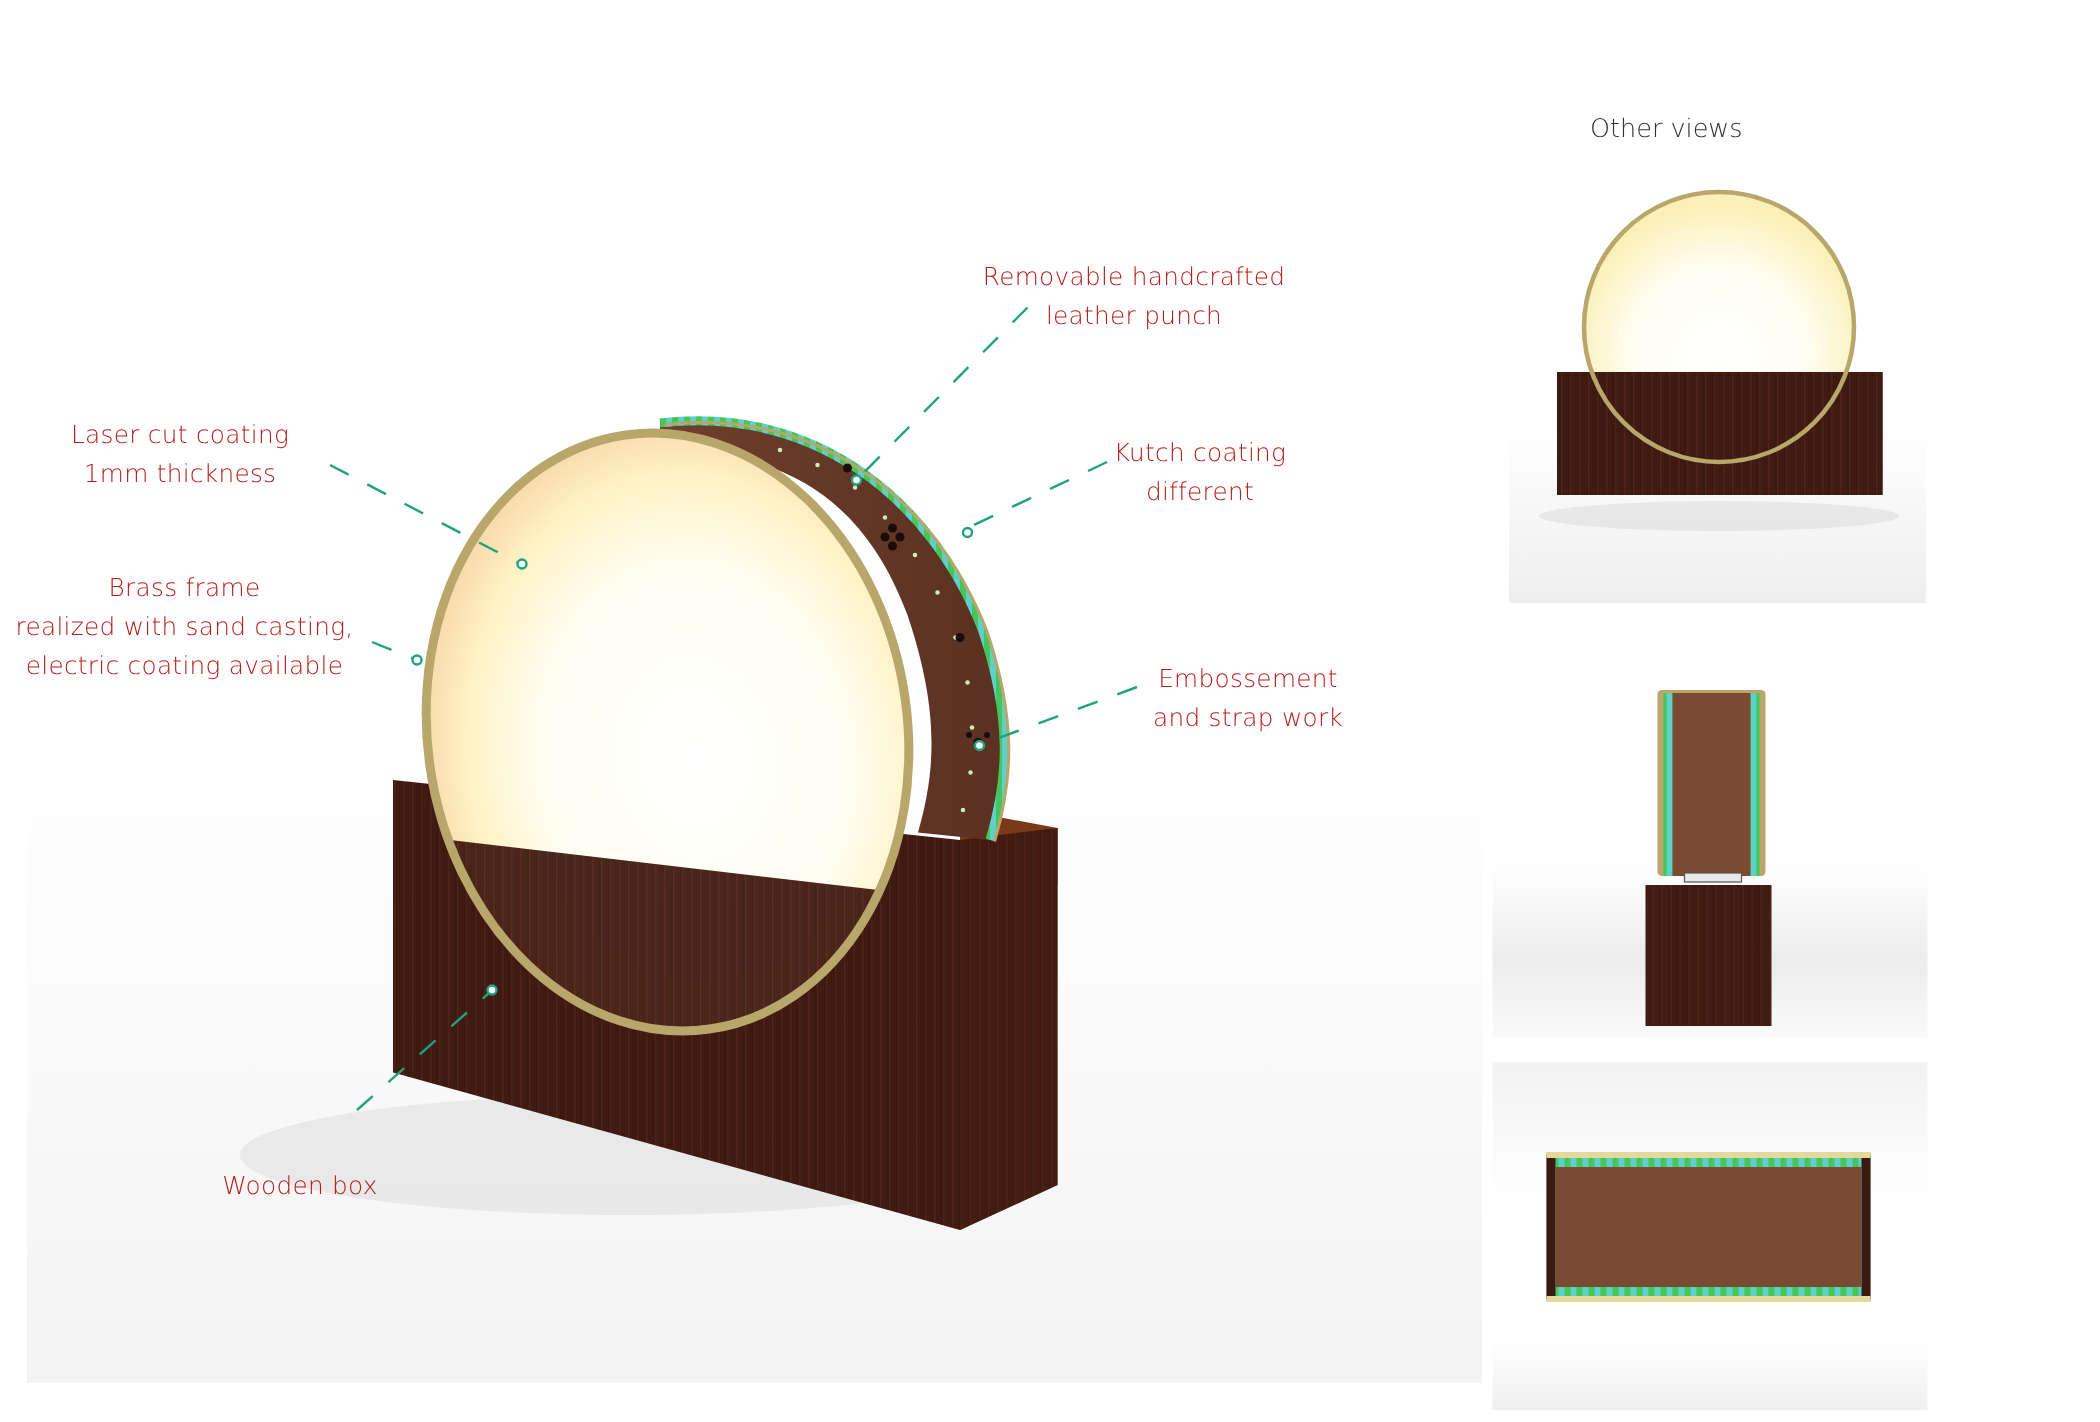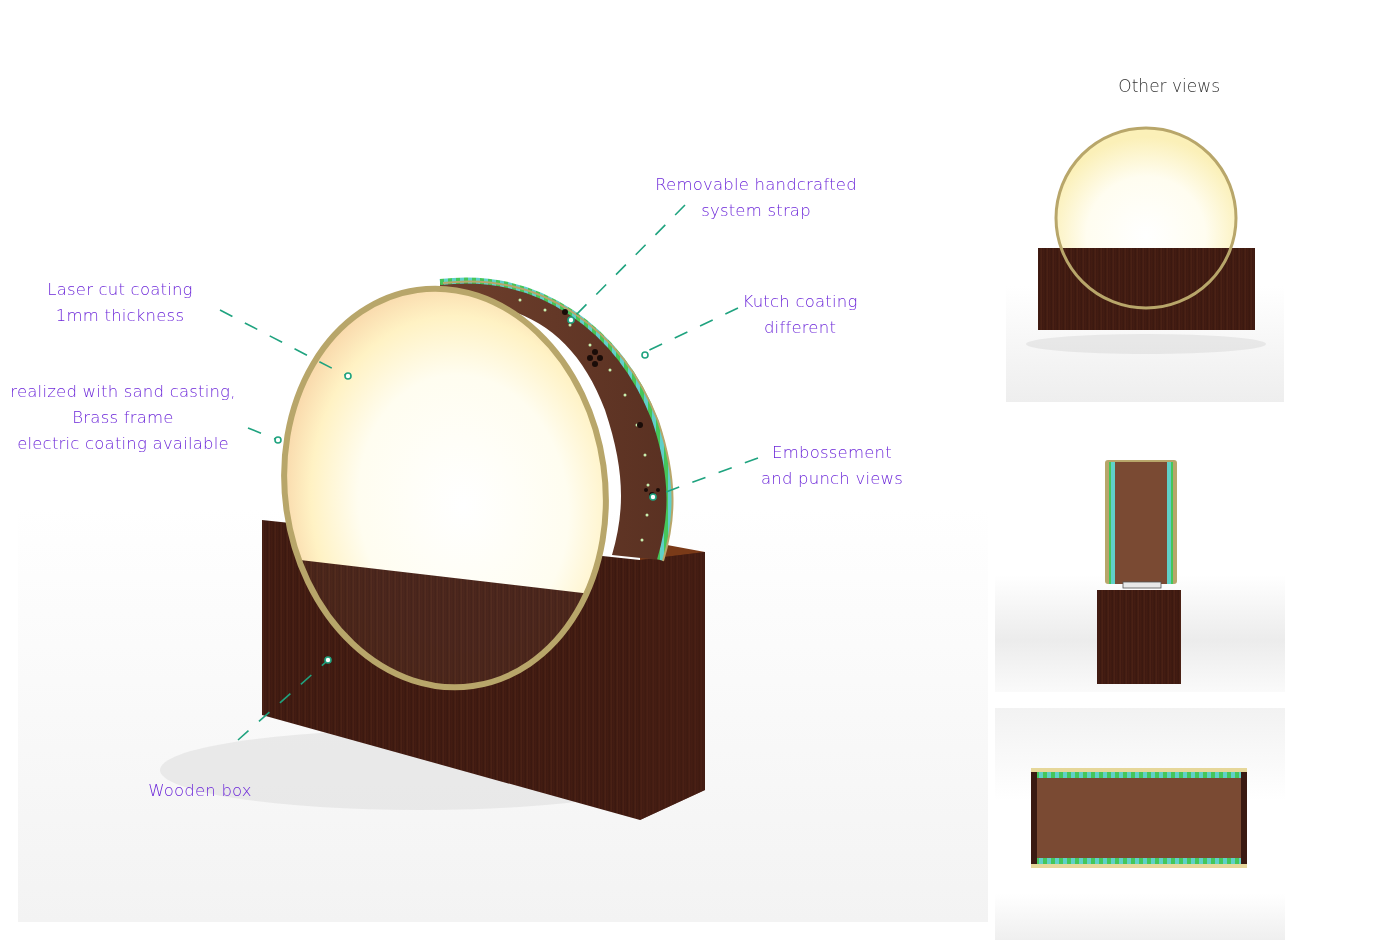--- a/index.html
+++ b/index.html
@@ -1,22 +1,22 @@
 <!DOCTYPE html>
 <html><head>
 <meta charset="utf-8">
 <style>
   html,body{margin:0;padding:0;}
   body{width:1400px;height:948px;background:#ffffff;position:relative;overflow:hidden;font-family:"DejaVu Sans","Liberation Sans",sans-serif;color:#333;}
   .stage{position:absolute;left:18px;top:0;width:970px;height:922px;background:linear-gradient(180deg,#ffffff 0%,#ffffff 55%,#f3f3f3 100%);}
-  .label{position:absolute;text-align:center;font-size:16.5px;line-height:26px;font-weight:300;color:#6d28d9;letter-spacing:0.2px;white-space:nowrap;}
+  .label{position:absolute;text-align:center;font-size:16.5px;line-height:26px;font-weight:300;color:#b91c1c;letter-spacing:0.2px;white-space:nowrap;}
   .label span{display:block;}
   svg{position:absolute;left:0;top:0;}
   .view{position:absolute;}
-  .heading{position:absolute;left:1060px;top:76px;width:160px;text-align:right;font-size:17px;color:#333;font-weight:300;}
+  .heading{position:absolute;left:1060px;top:76px;width:160px;text-align:left;font-size:17px;color:#333;font-weight:300;}
 </style>
 </head>
 <body>
 
 <div class="stage"></div>
 
 <svg width="1000" height="940">
   <defs>
     <radialGradient id="glow" cx="0.55" cy="0.55" r="0.6">
       <stop offset="0" stop-color="#ffffff"></stop>
@@ -110,38 +110,38 @@
     <circle cx="645" cy="355" r="3"></circle>
     <circle cx="653" cy="497" r="3"></circle>
   </g>
 </svg>
 
 <div class="label" style="left:30px;top:277px;width:180px;">
   <span>Laser cut coating</span>
   <span>1mm thickness</span>
 </div>
 <div class="label" style="left:8px;top:379px;width:230px;">
+  <span>Brass frame</span>
   <span>realized with sand casting,</span>
-  <span>Brass frame</span>
   <span>electric coating available</span>
 </div>
 <div class="label" style="left:70px;top:778px;width:260px;text-align:center;">
   <span>Wooden box</span>
 </div>
 <div class="label" style="left:646px;top:172px;width:220px;">
   <span>Removable handcrafted</span>
-  <span>system strap</span>
+  <span>leather punch</span>
 </div>
 <div class="label" style="left:730px;top:289px;width:140px;">
   <span>Kutch coating</span>
   <span>different</span>
 </div>
 <div class="label" style="left:752px;top:440px;width:160px;">
   <span>Embossement</span>
-  <span>and punch views</span>
+  <span>and strap work</span>
 </div>
 
 <div class="heading">Other views</div>
 
 <div class="view" style="left:1006px;top:112px;width:278px;height:290px;background:linear-gradient(180deg,#fff 60%,#eeeeee 100%);">
   <svg width="278" height="290">
     <defs>
       <radialGradient id="glow2" cx="0.5" cy="0.6" r="0.55">
         <stop offset="0" stop-color="#ffffff"></stop>
         <stop offset="0.6" stop-color="#fffdf0"></stop>

